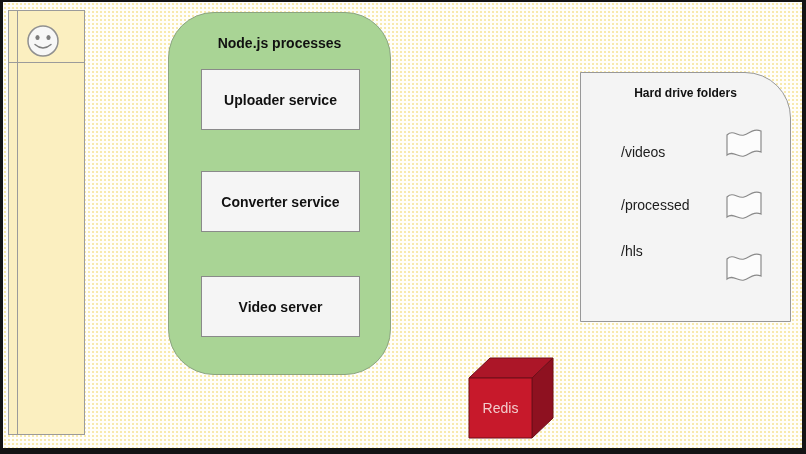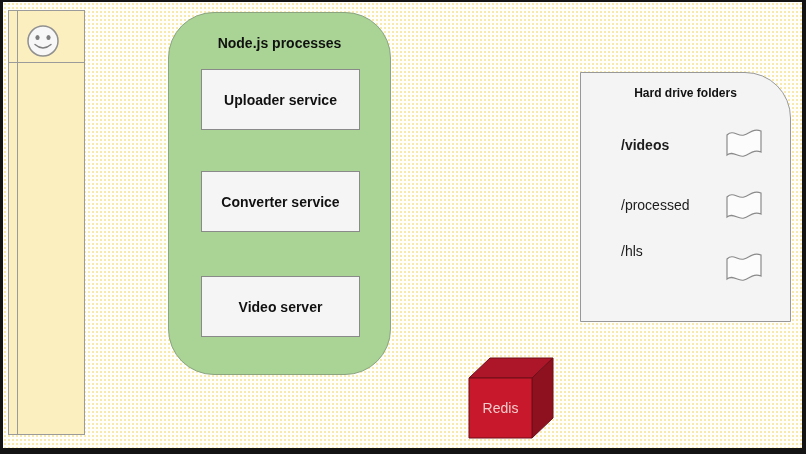--- a/index.html
+++ b/index.html
@@ -74,21 +74,21 @@
   }
   .card-title {
     position: absolute; top: 13px; left: 0; right: 0;
     text-align: center;
     font-size: 12px; font-weight: bold; color: #111;
   }
   .folder-label {
     position: absolute; left: 40px;
     font-size: 14px; color: #1c1c1c;
   }
-  .folder-label.r1 { top: 64px; font-weight: bold; }
+  .folder-label.r1 { top: 71px; }
   .folder-label.r2 { top: 124px; }
   .folder-label.r3 { top: 170px; }
   .flag { position: absolute; left: 142px; }
   .flag.r1 { top: 54px; }
   .flag.r2 { top: 116px; }
   .flag.r3 { top: 178px; }
 
   
   .cube { position: absolute; left: 463px; top: 353px; }
   .cube text {

